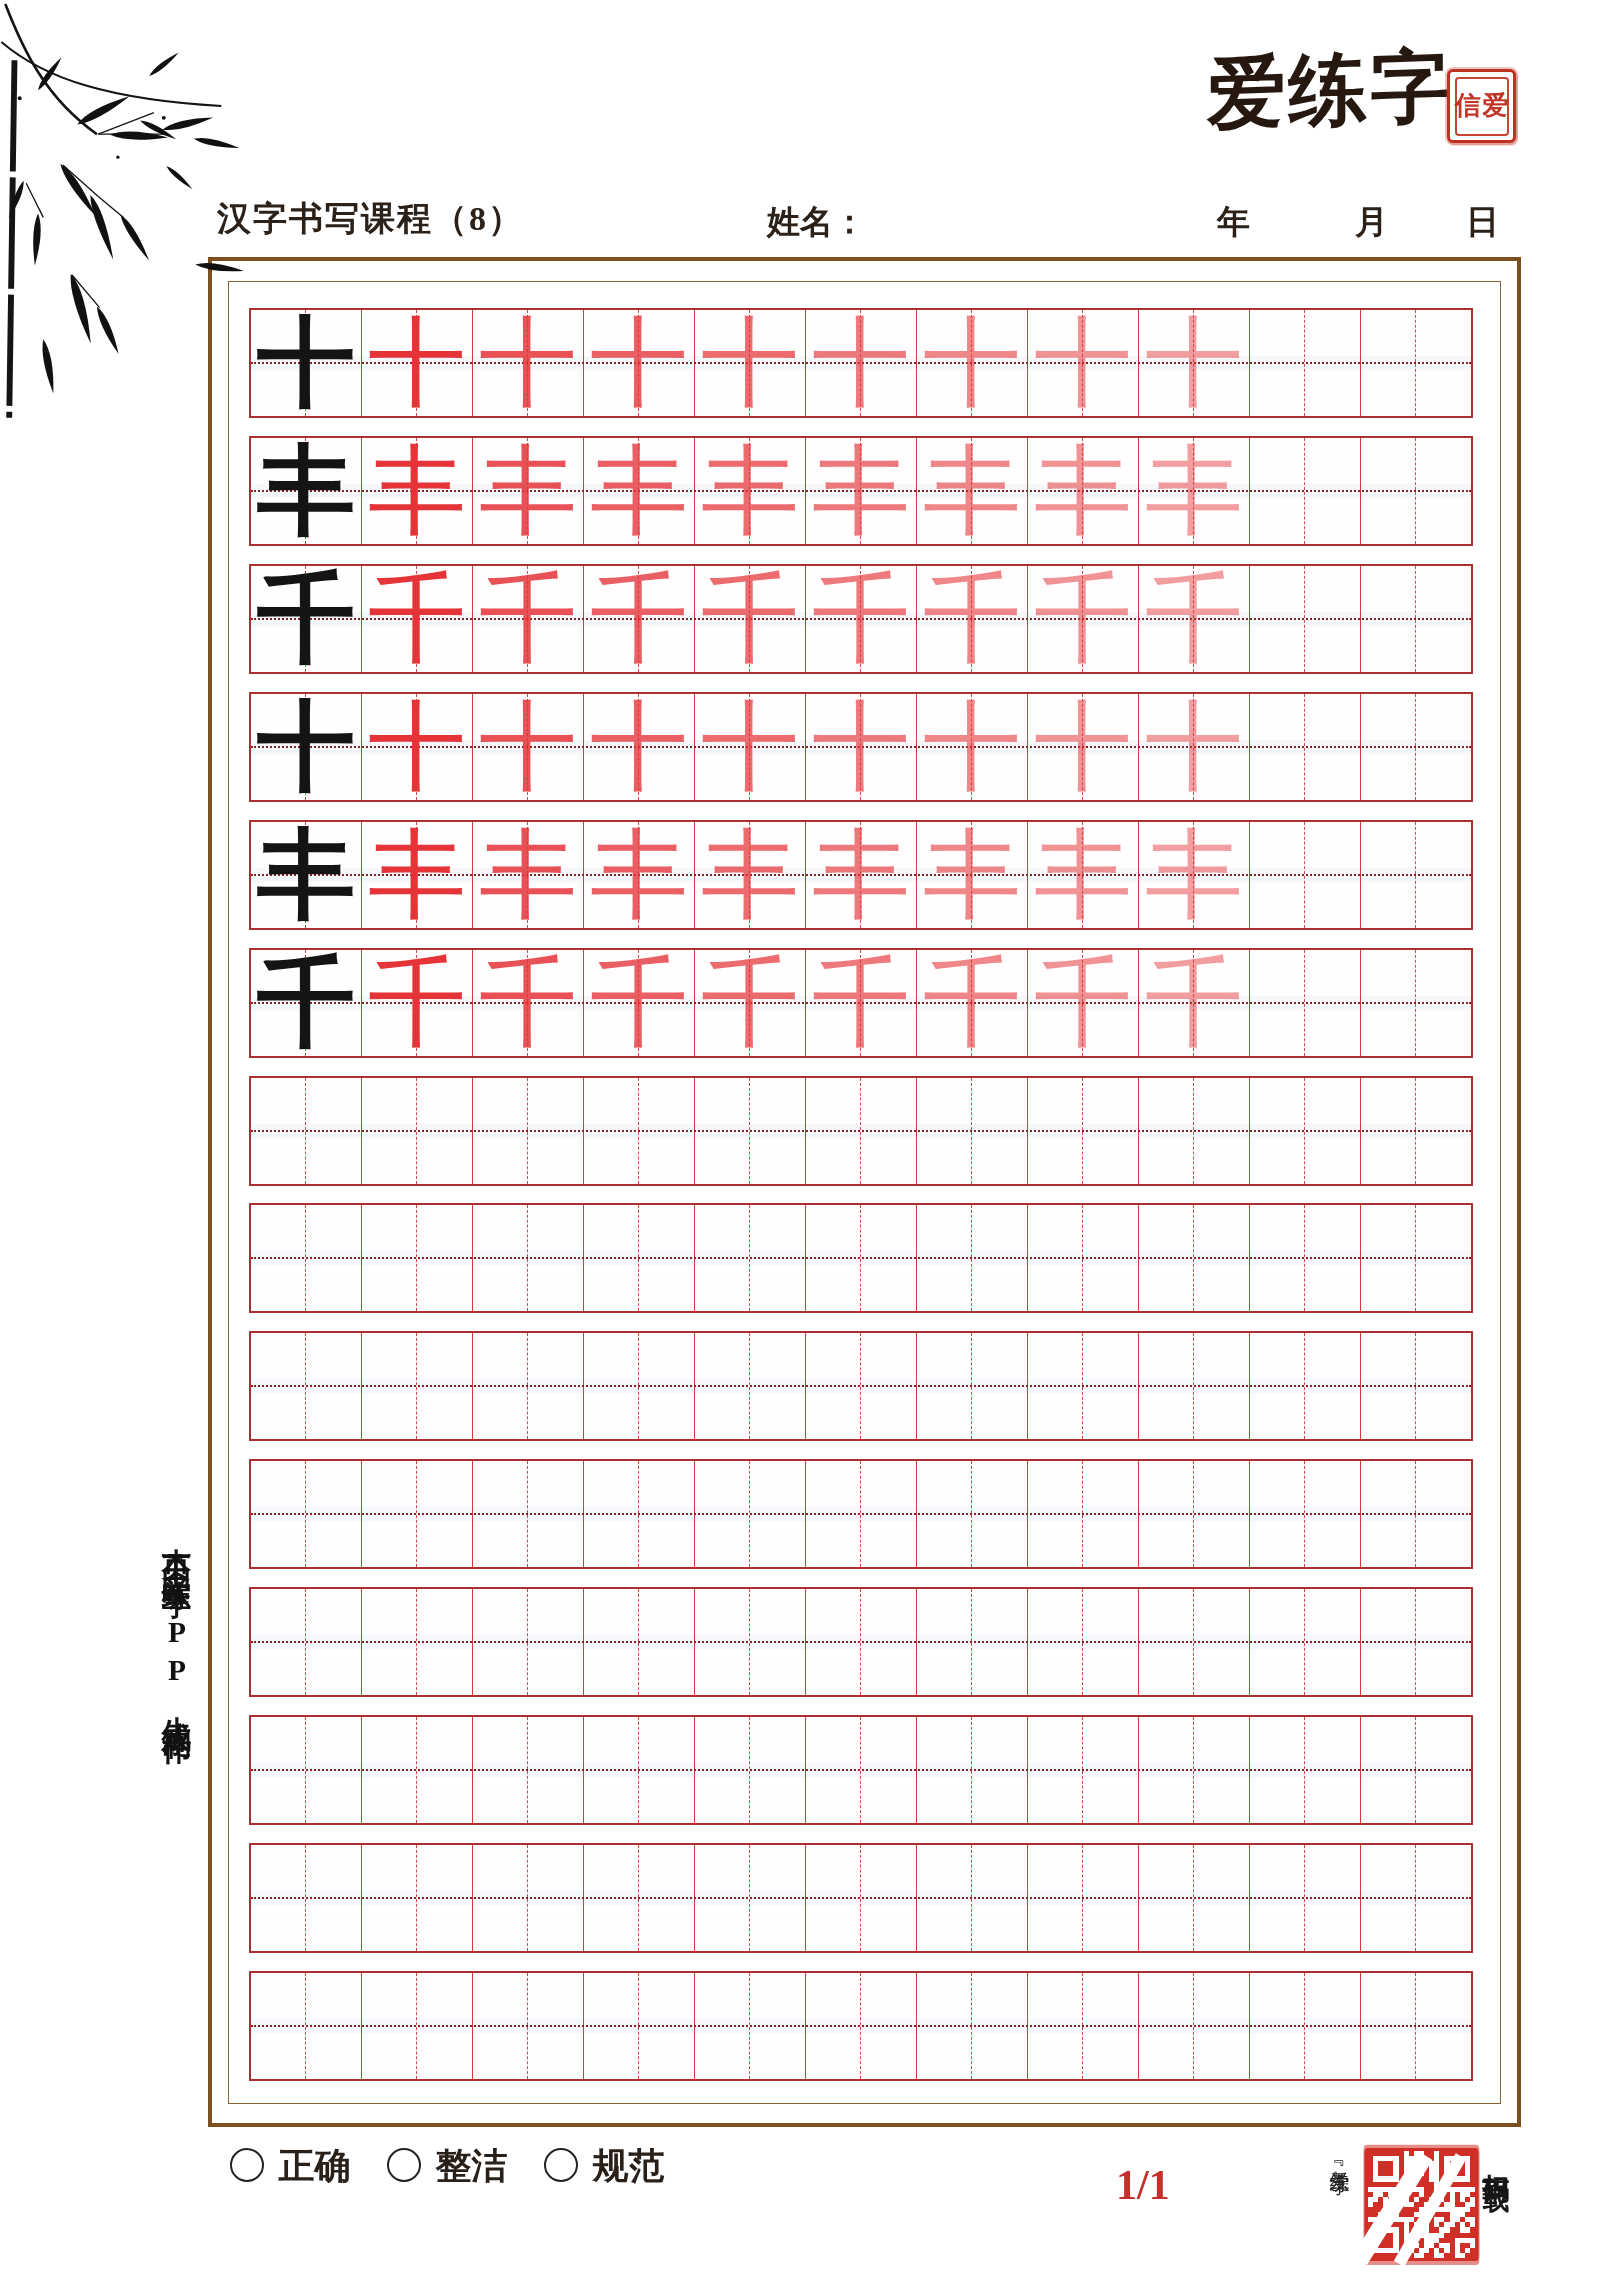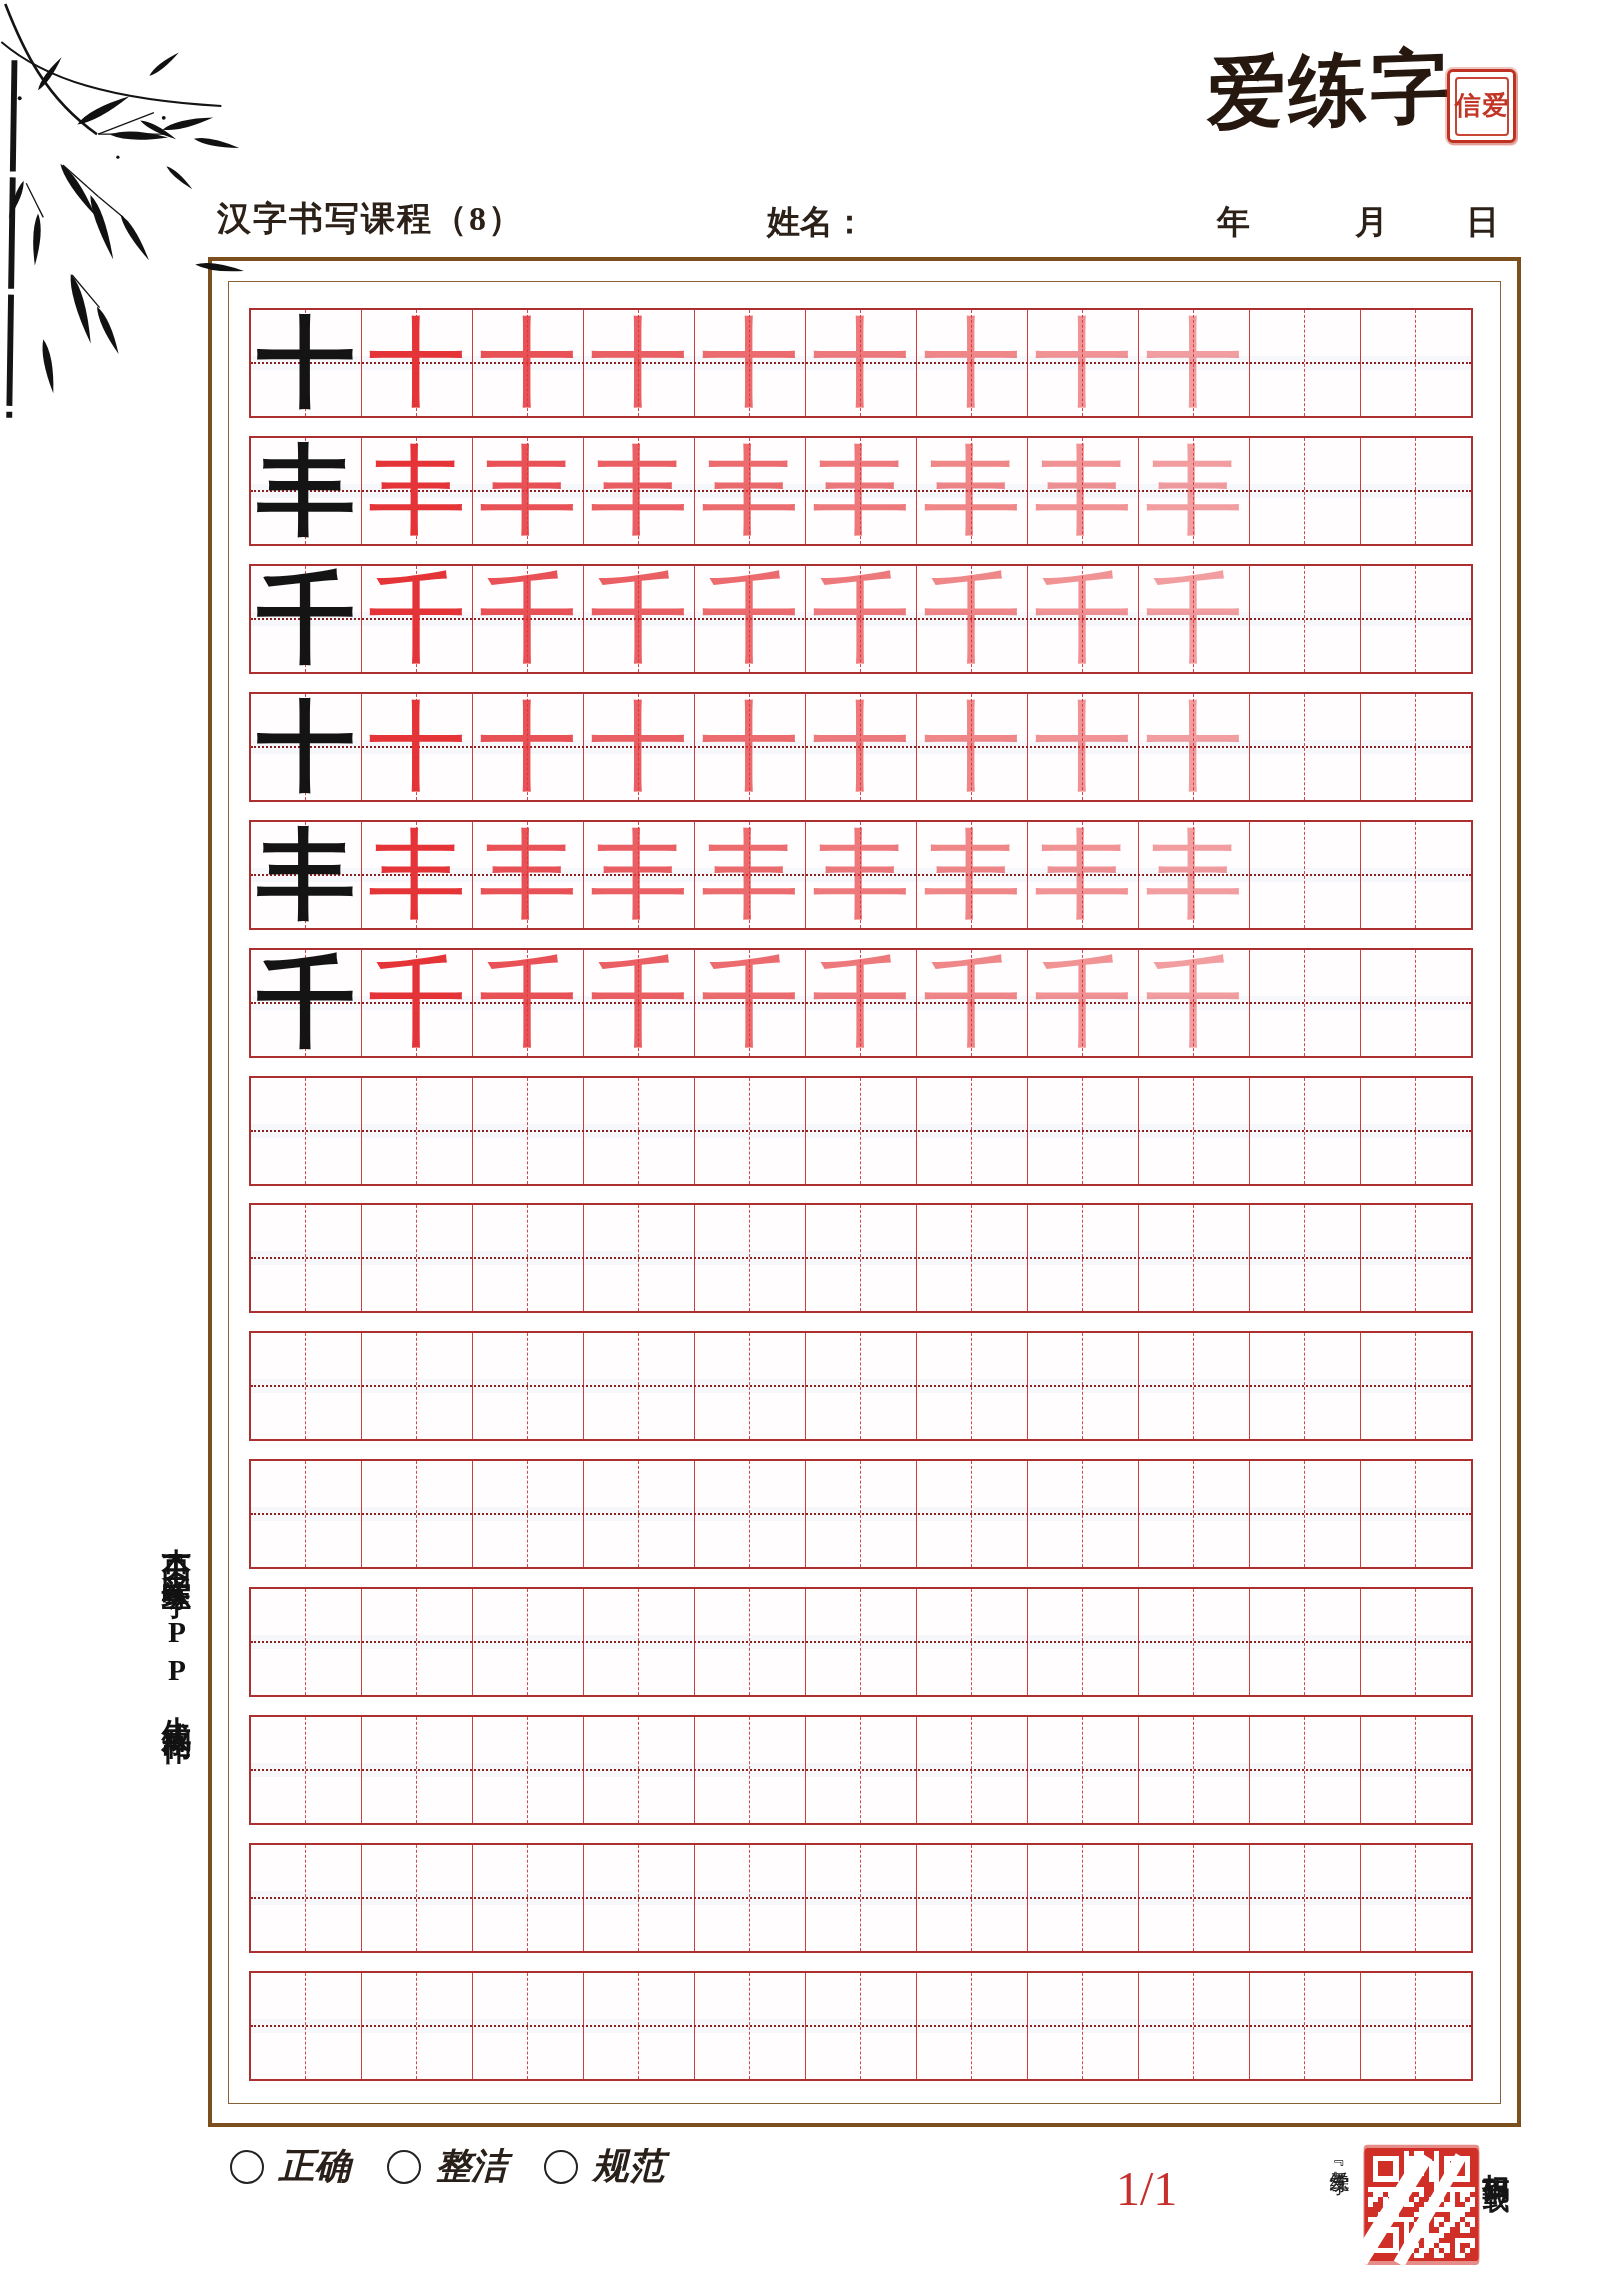--- a/index.html
+++ b/index.html
@@ -47,26 +47,26 @@
   .glyph{position:relative;z-index:3;font-size:98px;line-height:1;
          font-family:"Liberation Serif","DejaVu Serif",serif;}
 
   
   .side-note{position:absolute;left:159px;top:1525px;height:615px;width:38px;
              writing-mode:vertical-rl;text-orientation:upright;letter-spacing:6.5px;
              font-size:29.4px;color:#121212;font-weight:bold;}
 
   
   .rating-row{position:absolute;left:230px;display:flex;gap:0;}
-  .rating-item{display:flex;align-items:flex-end;width:157px;font-style:italic;}
+  .rating-item{display:flex;align-items:flex-start;width:157px;}
   .rating-circle{width:34px;height:34px;border:2px solid #222;border-radius:50%;
                  box-sizing:border-box;flex:0 0 auto;}
   .rating-label{margin-left:14.4px;font-size:36px;color:#2a201a;font-weight:bold;line-height:1;}
-  .page-indicator{position:absolute;left:1116px;top:2161px;font-size:48px;color:#c5302d;
-                  font-family:"Liberation Serif",serif;}
+  .page-indicator{position:absolute;left:1116px;top:2161px;font-size:42px;color:#c5302d;
+                  font-family:"Liberation Serif",serif;font-weight:bold;}
   .qr-caption-left{position:absolute;left:1327px;top:2154px;height:115px;
                    writing-mode:vertical-rl;text-orientation:upright;
                    font-size:20px;color:#222;letter-spacing:1.3px;}
   .qr-box{position:absolute;left:1365px;top:2148px;width:113px;height:113px;
           border:3.9px solid #cf2f26;box-sizing:border-box;background:#fff;border-radius:2.6px;
           box-shadow:0 -2px 0 1.3px rgba(207,47,38,.55), 0 2.6px 0 1.3px rgba(207,47,38,.55);}
   .qr-box svg{width:100%;height:100%;display:block;}
   .qr-slash{position:absolute;left:15.7px;top:-5.2px;width:17px;height:124px;background:#fff;
             transform:rotate(32deg);transform-origin:center;z-index:5;}
   .qr-slash.s2{left:56px;top:-2.6px;width:11.8px;transform:rotate(30deg);}

